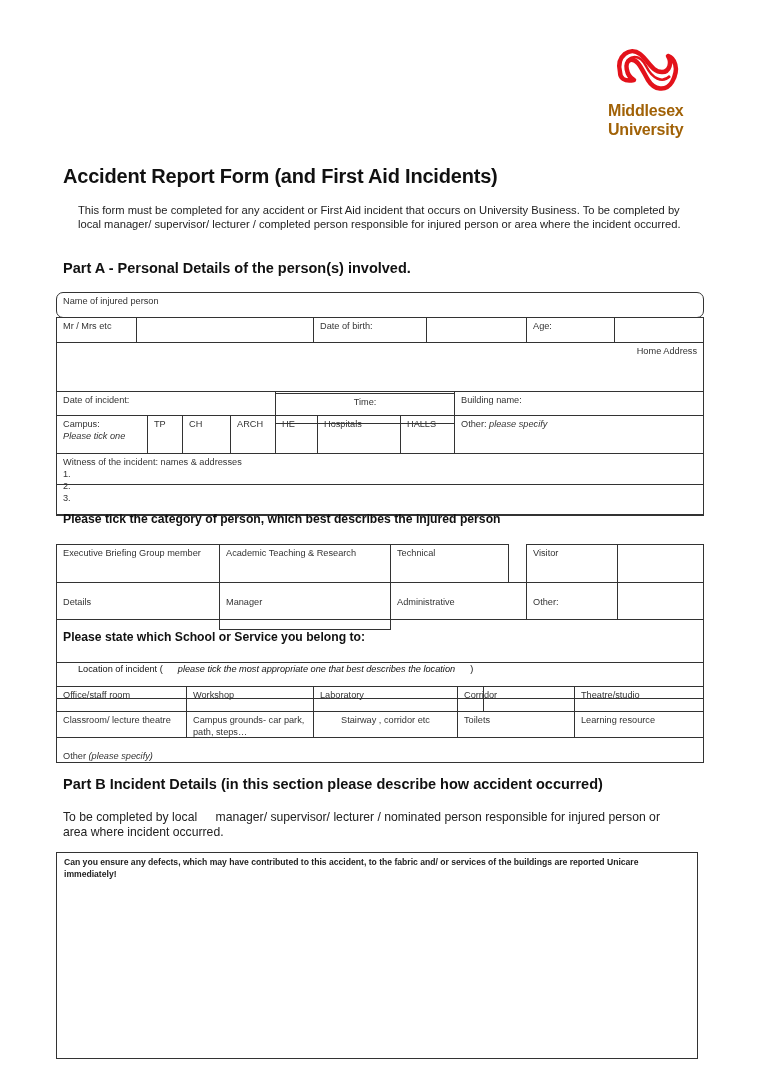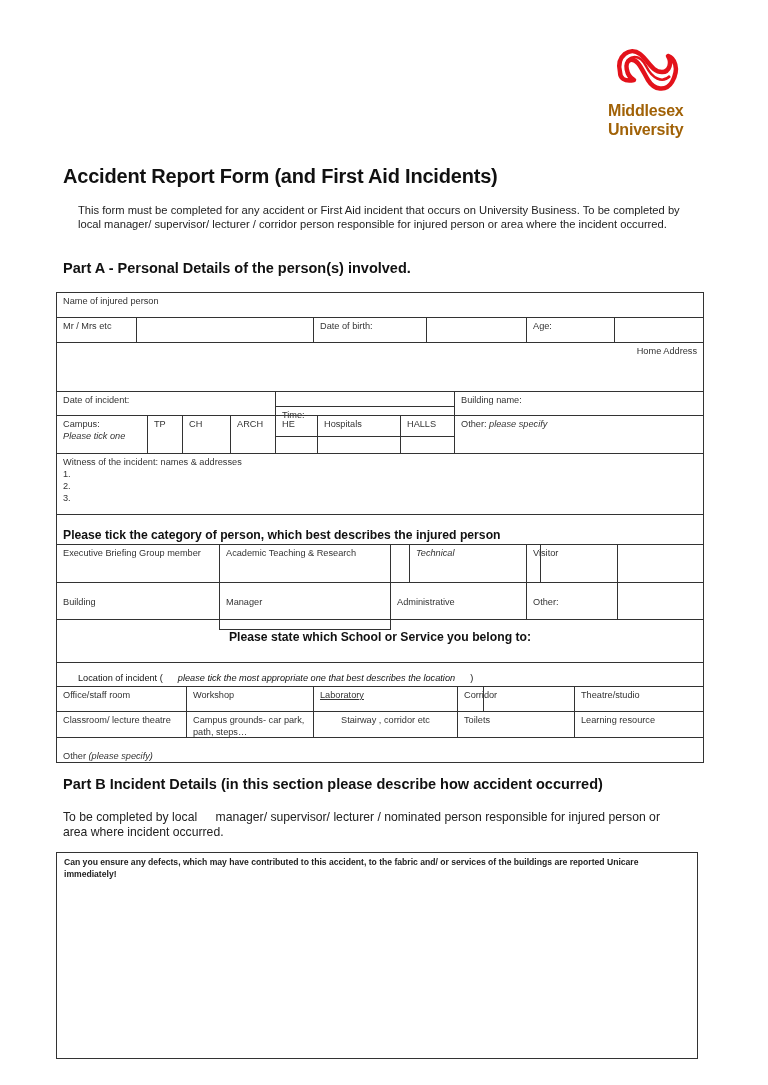--- a/index.html
+++ b/index.html
@@ -24,38 +24,38 @@
     <path d="M10 30 C 6 14, 20 4, 30 12 C 38 18, 42 30, 52 30 C 60 30, 62 20, 58 14 C 64 16, 70 26, 62 40 C 56 50, 44 48, 38 38 C 32 28, 28 16, 20 18 C 14 20, 16 34, 24 38 C 14 40, 10 36, 10 30 Z" fill="none" stroke="#e3121b" stroke-width="4.5" stroke-linejoin="round"></path>
     <path d="M16 24 C 18 12, 30 12, 36 24 C 42 36, 52 42, 60 34" fill="none" stroke="#e3121b" stroke-width="2.5"></path>
   </svg>
   <div class="abs logo-text" style="left:2px; top:60px;">Middlesex</div>
   <div class="abs logo-text" style="left:2px; top:79px;">University</div>
 </div>
 
 <div class="abs title" style="left:63px; top:165px;">Accident Report Form (and First Aid Incidents)</div>
 
 <div class="abs intro" style="left:63px; top:203px; width:640px;">
-  <span class="b">This form must be completed for any accident or First Aid incident that occurs on University Business.</span><span> To be completed by </span><span class="b">local manager/ supervisor/ lecturer / corridor person</span><span> responsible for injured person or area where the incident occurred.</span>
+  <span class="b">This form must be completed for any accident or First Aid incident that occurs on University Business.</span><span> To be completed by </span><span class="b">local manager/ supervisor/ lecturer / completed person</span><span> responsible for injured person or area where the incident occurred.</span>
 </div>
 
 <div class="abs h2" style="left:63px; top:260px;">Part A - Personal Details of the person(s) involved.</div>
 
-<div class="cell" style="left:56px; top:292px; width:648px; height:26px;"><span>Name of injured person</span></div>
+<div class="cell" style="left:56px; top:292px; width:648px; height:26px;border-radius:7px;"><span>Name of injured person</span></div>
 
 <div class="cell" style="left:56px; top:317px; width:81px; height:26px;"><span>Mr / Mrs etc</span></div>
 <div class="cell" style="left:136px; top:317px; width:178px; height:26px;"></div>
 <div class="cell" style="left:313px; top:317px; width:114px; height:26px;"><span>Date of birth:</span></div>
 <div class="cell" style="left:426px; top:317px; width:101px; height:26px;"></div>
 <div class="cell" style="left:526px; top:317px; width:89px; height:26px;"><span>Age:</span></div>
 <div class="cell" style="left:614px; top:317px; width:90px; height:26px;"></div>
 
 <div class="cell" style="left:56px; top:342px; width:648px; height:50px;text-align:right;"><span>Home Address</span></div>
 
 <div class="cell" style="left:56px; top:391px; width:220px; height:25px;"><span>Date of incident:</span></div>
-<div class="cell" style="left:275px; top:406px; width:180px; height:31px;"><span>Time:</span></div>
+<div class="cell" style="left:275px; top:393px; width:180px; height:31px;text-align:center;"><span>Time:</span></div>
 <div class="cell" style="left:454px; top:391px; width:250px; height:25px;"><span>Building name:</span></div>
 
 <div class="cell" style="left:56px; top:415px; width:92px; height:39px;">
   <div>Campus:</div>
   <div class="it">Please tick one</div>
 </div>
 <div class="cell" style="left:147px; top:415px; width:36px; height:39px;"><span>TP</span></div>
 <div class="cell" style="left:182px; top:415px; width:49px; height:39px;"><span>CH</span></div>
 <div class="cell" style="left:230px; top:415px; width:46px; height:39px;"><span>ARCH</span></div>
 <div class="cell" style="left:275px; top:415px; width:43px; height:39px;"><span>HE</span></div>
@@ -63,43 +63,43 @@
 <div class="cell" style="left:400px; top:415px; width:55px; height:39px;"><span>HALLS</span></div>
 <div class="cell" style="left:454px; top:415px; width:250px; height:39px;"><span>Other: </span><span class="it">please specify</span></div>
 
 <div class="cell" style="left:56px; top:453px; width:648px; height:62px;">
   <div>Witness of the incident: names &amp; addresses</div>
   <div>1.</div>
   <div>2.</div>
   <div>3.</div>
 </div>
 
-<div class="cell" style="left:56px; top:514px; width:648px; height:31px; padding-top:14px;"><span class="bold-h">Please tick the category of person, which best describes the injured person</span></div>
+<div class="cell" style="left:56px; top:484px; width:648px; height:31px; padding-top:28px;"><span class="bold-h">Please tick the category of person, which best describes the injured person</span></div>
 
 <div class="cell" style="left:56px; top:544px; width:164px; height:39px;"><span>Executive Briefing Group member</span></div>
 <div class="cell" style="left:219px; top:544px; width:172px; height:39px;"><span>Academic Teaching &amp; Research</span></div>
-<div class="cell" style="left:409px; top:544px; width:132px; height:39px;font-style:italic;"><span>Technical</span></div>
+<div class="cell" style="left:390px; top:544px; width:119px; height:39px;"><span>Technical</span></div>
 <div class="cell" style="left:526px; top:544px; width:92px; height:39px;"><span>Visitor</span></div>
 <div class="cell" style="left:617px; top:544px; width:87px; height:39px;"></div>
 
-<div class="cell" style="left:56px; top:582px; width:164px; height:38px; padding-top:13px;"><span>Building</span></div>
+<div class="cell" style="left:56px; top:582px; width:164px; height:38px; padding-top:13px;"><span>Details</span></div>
 <div class="cell" style="left:219px; top:582px; width:172px; height:48px; padding-top:13px;"><span>Manager</span></div>
 <div class="cell" style="left:390px; top:582px; width:137px; height:38px; padding-top:13px;"><span>Administrative</span></div>
 <div class="cell" style="left:526px; top:582px; width:92px; height:38px; padding-top:13px;"><span>Other:</span></div>
 <div class="cell" style="left:617px; top:582px; width:87px; height:38px;"></div>
 
-<div class="cell" style="left:56px; top:619px; width:648px; height:44px; padding-top:11px;text-align:center;"><span class="bold-h">Please state which School or Service you belong to:</span></div>
+<div class="cell" style="left:56px; top:619px; width:648px; height:44px; padding-top:11px;"><span class="bold-h">Please state which School or Service you belong to:</span></div>
 
-<div class="cell" style="left:56px; top:662px; width:648px; height:25px; padding-top:9px; font-size:9.2px; color:#111;">
+<div class="cell" style="left:56px; top:662px; width:648px; height:37px; padding-top:0; font-size:9.2px; color:#111;">
   <span class="b">Location of incident (</span><span class="b it">please tick the most appropriate one that best describes the location</span><span class="b">)</span>
 </div>
 
 <div class="cell" style="left:56px; top:686px; width:131px; height:26px;"><span>Office/staff room</span></div>
 <div class="cell" style="left:186px; top:686px; width:128px; height:26px;"><span>Workshop</span></div>
-<div class="cell" style="left:313px; top:686px; width:171px; height:26px;text-decoration:underline;"><span>Laboratory</span></div>
+<div class="cell" style="left:313px; top:686px; width:171px; height:26px;"><span>Laboratory</span></div>
 <div class="cell" style="left:457px; top:686px; width:118px; height:26px;"><span>Corridor</span></div>
 <div class="cell" style="left:574px; top:686px; width:130px; height:26px;"><span>Theatre/studio</span></div>
 
 <div class="cell" style="left:56px; top:711px; width:131px; height:27px;"><span>Classroom/ lecture theatre</span></div>
 <div class="cell" style="left:186px; top:711px; width:128px; height:27px;"><span>Campus grounds- car park, path, steps…</span></div>
 <div class="cell" style="left:313px; top:711px; width:145px; height:27px;text-align:center;"><span>Stairway , corridor etc</span></div>
 <div class="cell" style="left:457px; top:711px; width:118px; height:27px;"><span>Toilets</span></div>
 <div class="cell" style="left:574px; top:711px; width:130px; height:27px;"><span>Learning resource</span></div>
 
 <div class="cell" style="left:56px; top:737px; width:648px; height:26px; padding-top:12px;"><span>Other </span><span class="it">(please specify)</span></div>

